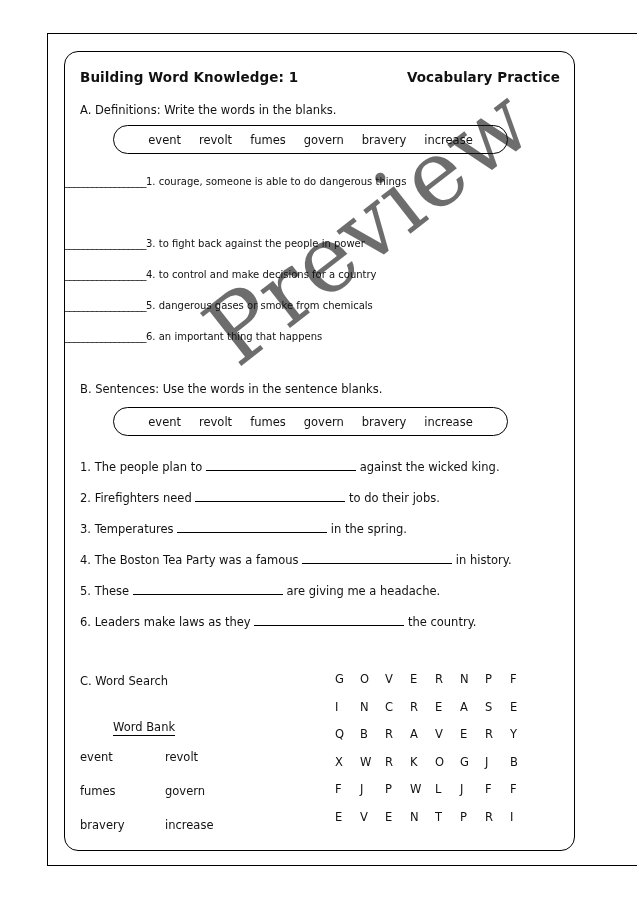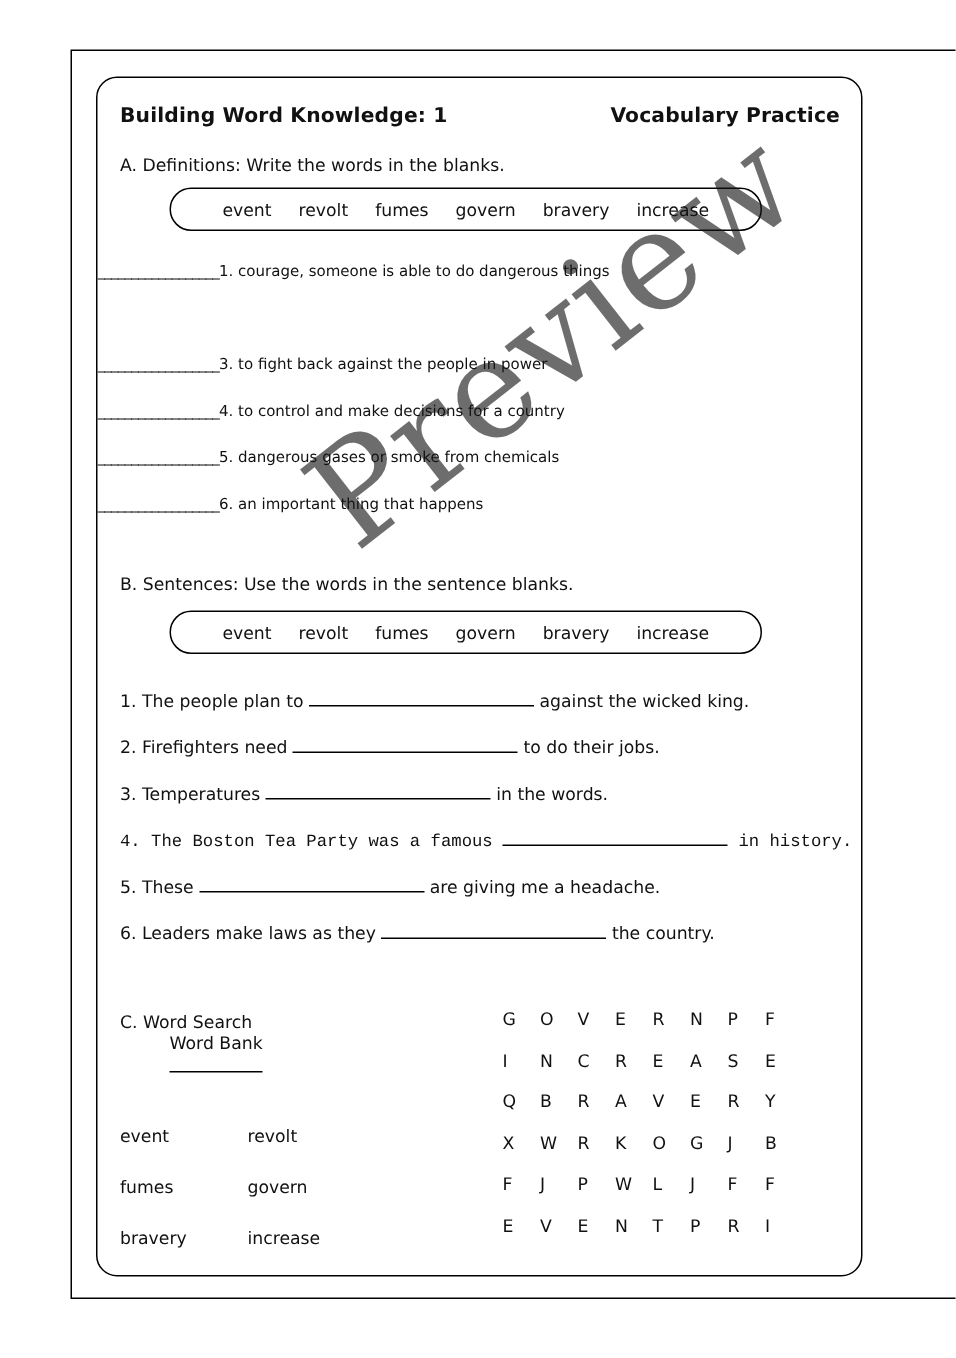--- a/index.html
+++ b/index.html
@@ -112,24 +112,24 @@
     display: flex;
     margin-bottom: 13.5px;
   }
   .ws-row span {
     width: 28px;
     text-align: left;
   }
   .wordbank-title {
     position: absolute;
     left: 48px;
-    top: 636px;
+    top: 668px;
     font-size: 11.5px;
     border-bottom: 1px solid #000;
-    padding-bottom: 12px;
+    padding-bottom: 1px;
   }
   .wb-col {
     position: absolute;
     font-size: 11.5px;
   }
   .wb-col div { margin-bottom: 20px; }
 
   .watermark {
     position: absolute;
     left: 120px;
@@ -205,23 +205,23 @@
       <div class="sent-line" style="left:15px; top:436px;">
         <span>2.</span>
         <span>Firefighters need</span>
         <span class="ul" style="width:150px;"></span>
         <span>to do their jobs.</span>
       </div>
       <div class="sent-line" style="left:15px; top:467px;">
         <span>3.</span>
         <span>Temperatures</span>
         <span class="ul" style="width:150px;"></span>
-        <span>in the words.</span>
-      </div>
-      <div class="sent-line" style="left:15px; top:498px;font-family:Liberation Mono, monospace;">
+        <span>in the spring.</span>
+      </div>
+      <div class="sent-line" style="left:15px; top:498px;">
         <span>4.</span>
         <span>The Boston Tea Party was a famous</span>
         <span class="ul" style="width:150px;"></span>
         <span>in history.</span>
       </div>
       <div class="sent-line" style="left:15px; top:529px;">
         <span>5.</span>
         <span>These</span>
         <span class="ul" style="width:150px;"></span>
         <span>are giving me a headache.</span>

